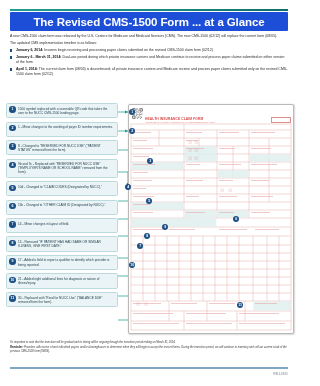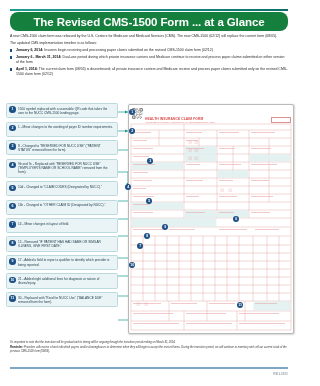--- a/index.html
+++ b/index.html
@@ -10,21 +10,21 @@
   }
   .page{position:absolute;left:0;top:0;width:298px;height:386px;}
 
   
   .accent-rule{
     position:absolute;left:10px;top:9px;width:278px;height:2px;
     background:linear-gradient(to right,#1f9d8f 0%,#17867c 60%,#0f6f68 100%);
   }
   .header-bar{
     position:absolute;left:10px;top:12px;width:278px;height:19px;
-    background:#15803d;border-radius:8px;
+    background:#1d4ed8;border-radius:1px;
     display:flex;align-items:center;justify-content:center;
   }
   .header-title{
     color:#ffffff;font-size:11.5px;font-weight:bold;letter-spacing:-0.1px;
     white-space:nowrap;
   }
 
   
   .intro{position:absolute;left:10px;top:34px;width:278px;}
   .intro p{

